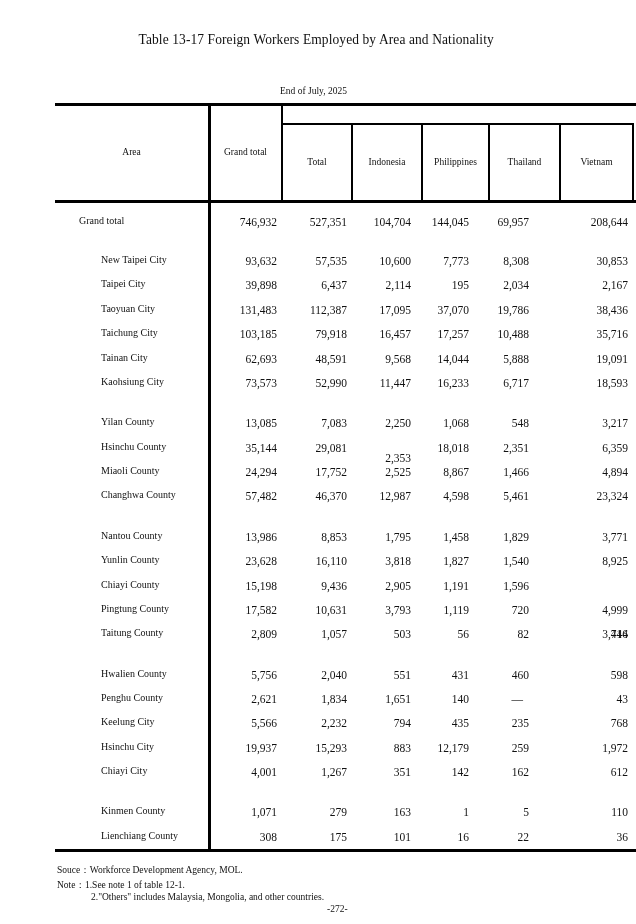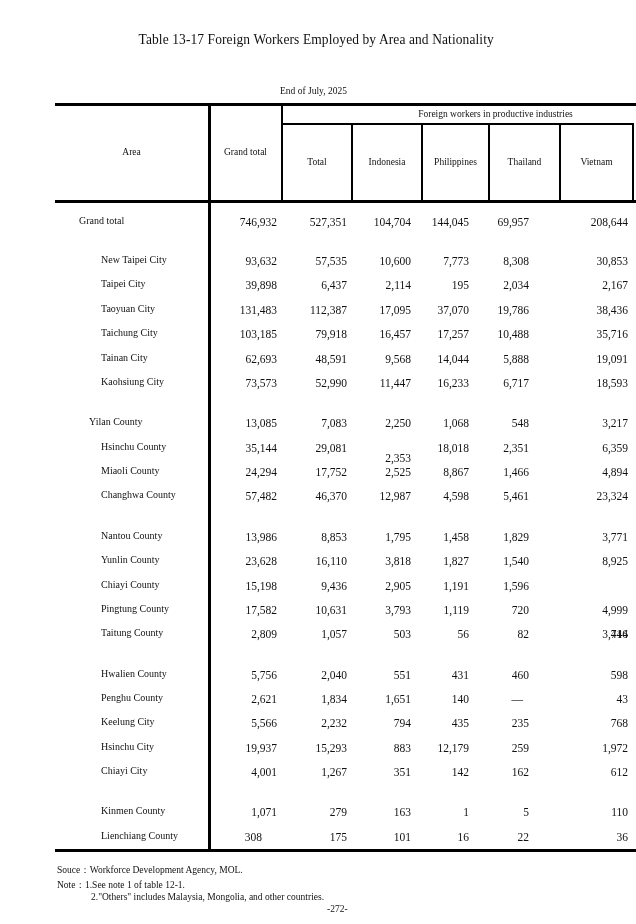--- a/index.html
+++ b/index.html
@@ -97,21 +97,20 @@
   <div class="vline" style="left:153px; top:0; height:749px;"></div>
   <div class="vline thin" style="left:226px; top:0; height:99px;"></div>
   <div class="vline thin" style="left:296px; top:21px; height:78px;"></div>
   <div class="vline thin" style="left:366px; top:21px; height:78px;"></div>
   <div class="vline thin" style="left:433px; top:21px; height:78px;"></div>
   <div class="vline thin" style="left:504px; top:21px; height:78px;"></div>
   <div class="vline thin" style="left:577px; top:21px; height:78px;"></div>
 
   <div class="hdr" style="left:0; top:43px; width:153px;">Area</div>
   <div class="hdr" style="left:155px; top:43px; width:71px;">Grand total</div>
-  <div class="hdr" style="left:300px; top:5px; width:281px; text-align:center;">Foreign workers in productive  industries</div>
   <div class="hdr" style="left:228px; top:53px; width:68px;">Total</div>
   <div class="hdr" style="left:298px; top:53px; width:68px;">Indonesia</div>
   <div class="hdr" style="left:368px; top:53px; width:65px;">Philippines</div>
   <div class="hdr" style="left:435px; top:53px; width:69px;">Thailand</div>
   <div class="hdr" style="left:506px; top:53px; width:71px;">Vietnam</div>
 
   <div id="rows-host">
       <div>
         <div class="area-name" style="top: 111px; left: 24px;">Grand total</div>
         <div class="cell num" style="top: 112px; left: 152px; width: 70px;">746,932</div>
@@ -169,21 +168,21 @@
       <div>
         <div class="area-name" style="top: 272px; left: 46px;">Kaohsiung City</div>
         <div class="cell num" style="top: 273px; left: 152px; width: 70px;">73,573</div>
         <div class="cell num" style="top: 273px; left: 222px; width: 70px;">52,990</div>
         <div class="cell num" style="top: 273px; left: 286px; width: 70px;">11,447</div>
         <div class="cell num" style="top: 273px; left: 344px; width: 70px;">16,233</div>
         <div class="cell num" style="top: 273px; left: 404px; width: 70px;">6,717</div>
         <div class="cell num" style="top: 273px; left: 503px; width: 70px;">18,593</div>
       </div>
       <div>
-        <div class="area-name" style="top: 312px; left: 34px;">Yilan County</div>
+        <div class="area-name" style="top: 312px; left: 46px;">Yilan County</div>
         <div class="cell num" style="top: 313px; left: 152px; width: 70px;">13,085</div>
         <div class="cell num" style="top: 313px; left: 222px; width: 70px;">7,083</div>
         <div class="cell num" style="top: 313px; left: 286px; width: 70px;">2,250</div>
         <div class="cell num" style="top: 313px; left: 344px; width: 70px;">1,068</div>
         <div class="cell num" style="top: 313px; left: 404px; width: 70px;">548</div>
         <div class="cell num" style="top: 313px; left: 503px; width: 70px;">3,217</div>
       </div>
       <div>
         <div class="area-name" style="top: 337px; left: 46px;">Hsinchu County</div>
         <div class="cell num" style="top: 338px; left: 152px; width: 70px;">35,144</div>
@@ -305,21 +304,21 @@
         <div class="area-name" style="top: 701px; left: 46px;">Kinmen County</div>
         <div class="cell num" style="top: 702px; left: 152px; width: 70px;">1,071</div>
         <div class="cell num" style="top: 702px; left: 222px; width: 70px;">279</div>
         <div class="cell num" style="top: 702px; left: 286px; width: 70px;">163</div>
         <div class="cell num" style="top: 702px; left: 344px; width: 70px;">1</div>
         <div class="cell num" style="top: 702px; left: 404px; width: 70px;">5</div>
         <div class="cell num" style="top: 702px; left: 503px; width: 70px; text-align: right;">110</div>
       </div>
       <div>
         <div class="area-name" style="top: 726px; left: 46px;">Lienchiang County</div>
-        <div class="cell num" style="top: 727px; left: 137px; width: 70px;">308</div>
+        <div class="cell num" style="top: 727px; left: 152px; width: 70px;">308</div>
         <div class="cell num" style="top: 727px; left: 222px; width: 70px;">175</div>
         <div class="cell num" style="top: 727px; left: 286px; width: 70px;">101</div>
         <div class="cell num" style="top: 727px; left: 344px; width: 70px;">16</div>
         <div class="cell num" style="top: 727px; left: 404px; width: 70px;">22</div>
         <div class="cell num" style="top: 727px; left: 503px; width: 70px;">36</div>
       </div>
     </div>
 </div>
 
 <div class="footer" style="left:57px; top:864px;">

